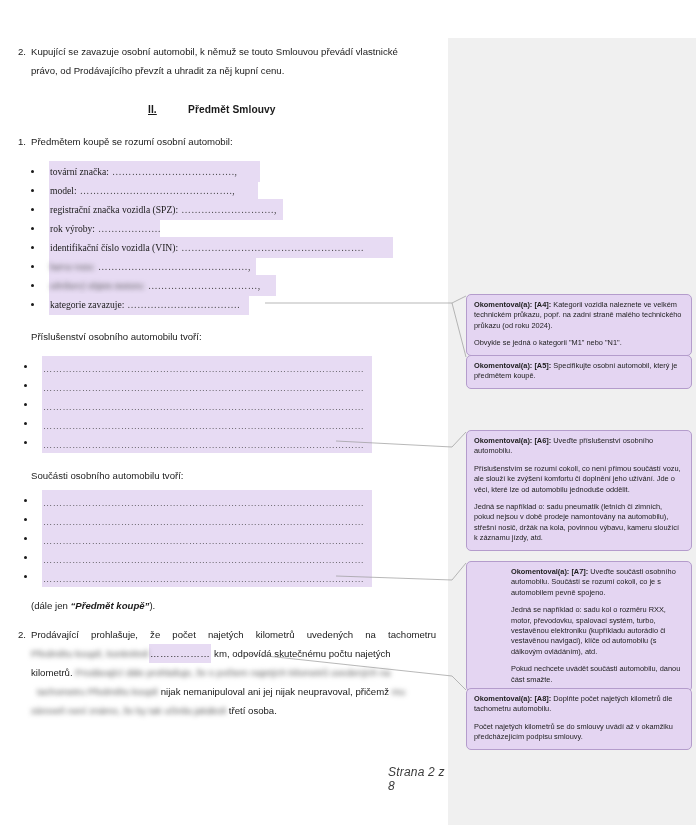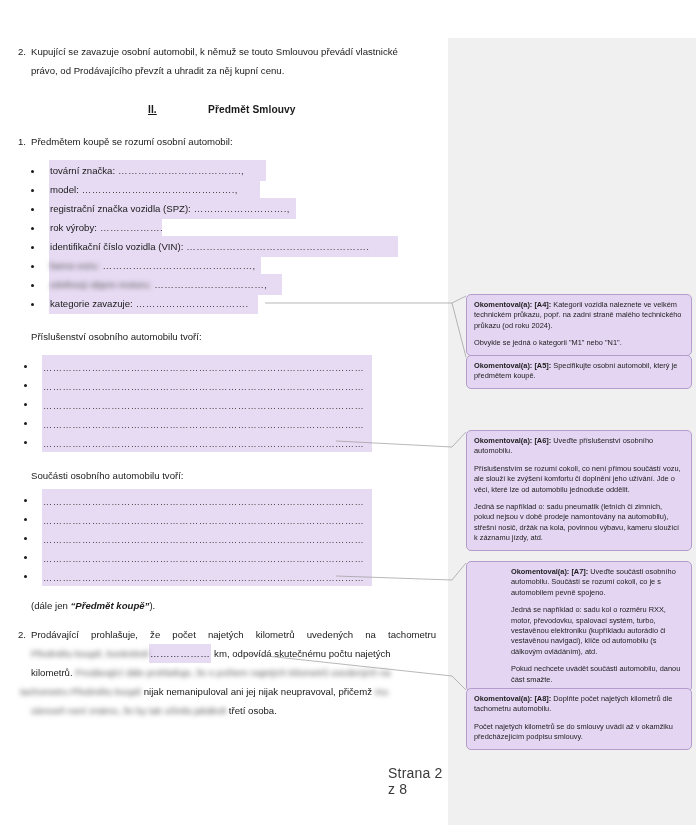--- a/index.html
+++ b/index.html
@@ -62,21 +62,21 @@
 
   
   .section-heading {
     position: absolute;
     font-size: 10.2px;
     font-weight: bold;
     letter-spacing: 0.1px;
   }
   .section-heading .numeral {
     display: inline-block;
-    width: 60px;
+    width: 40px;
     text-decoration: underline;
   }
 
   
   .intro-line {
     position: absolute;
     font-size: 9.6px;
     line-height: 19px;
   }
 
@@ -85,21 +85,22 @@
     position: absolute;
     margin: 0;
     padding: 0;
     list-style: none;
   }
   .bullets li {
     position: relative;
     height: 19px;
     line-height: 19px;
     display: flex;
-    align-items: flex-end;
+    align-items: center;
+    font-family: Liberation Serif, serif;
   }
   .bullets li::before {
     content: "";
     position: absolute;
     left: 0;
     top: 8px;
     width: 3.2px;
     height: 3.2px;
     border-radius: 50%;
     background: #1a1a1a;
@@ -158,23 +159,24 @@
   .km-field {
     display: inline-block;
     background: #e7dbf3;
     padding: 0 1px;
     letter-spacing: 0.5px;
   }
 
   
   .footer {
     position: absolute;
-    font-size: 14px;
+    font-size: 12px;
     color: #3a3a3a;
     letter-spacing: 0.2px;
+    font-style: italic;
   }
 
   
   .comment {
     position: absolute;
     left: 466px;
     width: 226px;
     box-sizing: border-box;
     background: #e4d5f2;
     border: 1px solid #b49ccc;
@@ -356,21 +358,21 @@
 
     <div class="para-line" style="left:31px; top:644px;">
       <span class="blurred">Předmětu koupě, konkrétně</span><span class="km-field">………………</span><span> km, odpovídá skutečnému počtu najetých</span>
     </div>
 
     <div class="para-line" style="left:31px; top:663px;">
       <span>kilometrů.</span>
       <span class="blurred">Prodávající dále prohlašuje, že s počtem najetých kilometrů uvedených na</span>
     </div>
 
-    <div class="para-line" style="left:20px; top:682px;">
+    <div class="para-line" style="left:37px; top:682px;">
       <span class="blurred">tachometru Předmětu koupě</span>
       <span>nijak nemanipuloval ani jej nijak neupravoval, přičemž</span>
       <span class="blurred">mu</span>
     </div>
 
     <div class="para-line" style="left:31px; top:701px;text-align:center;">
       <span class="blurred">zároveň není známo, že by tak učinila jakákoli</span>
       <span>třetí osoba.</span>
     </div>
 

